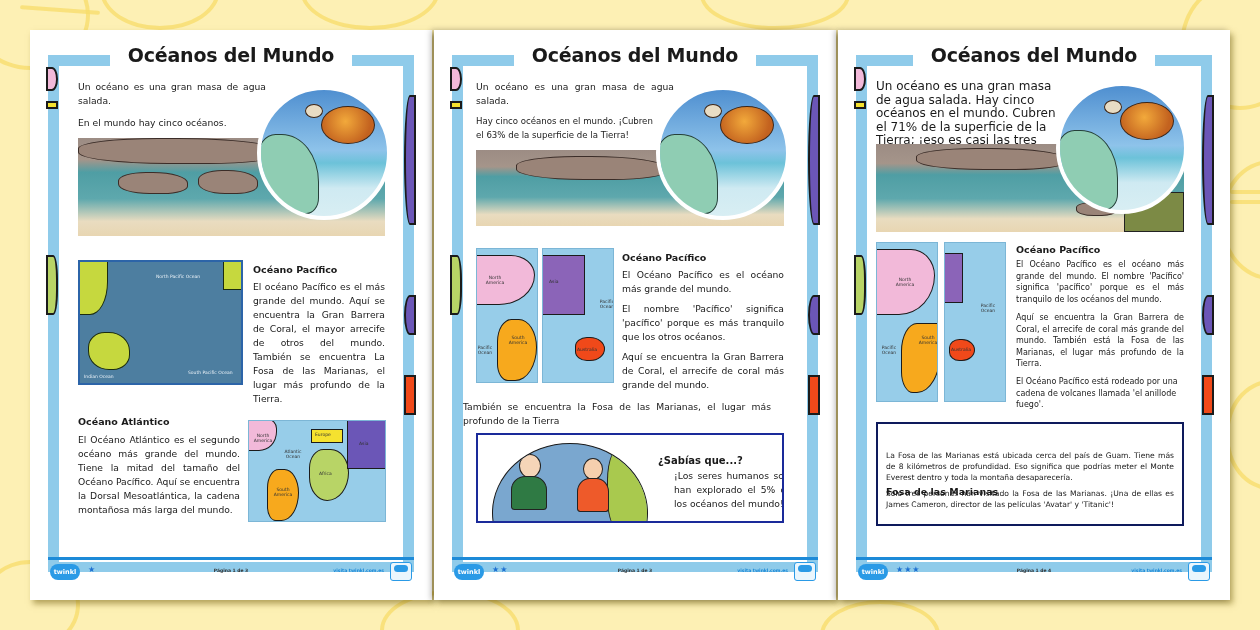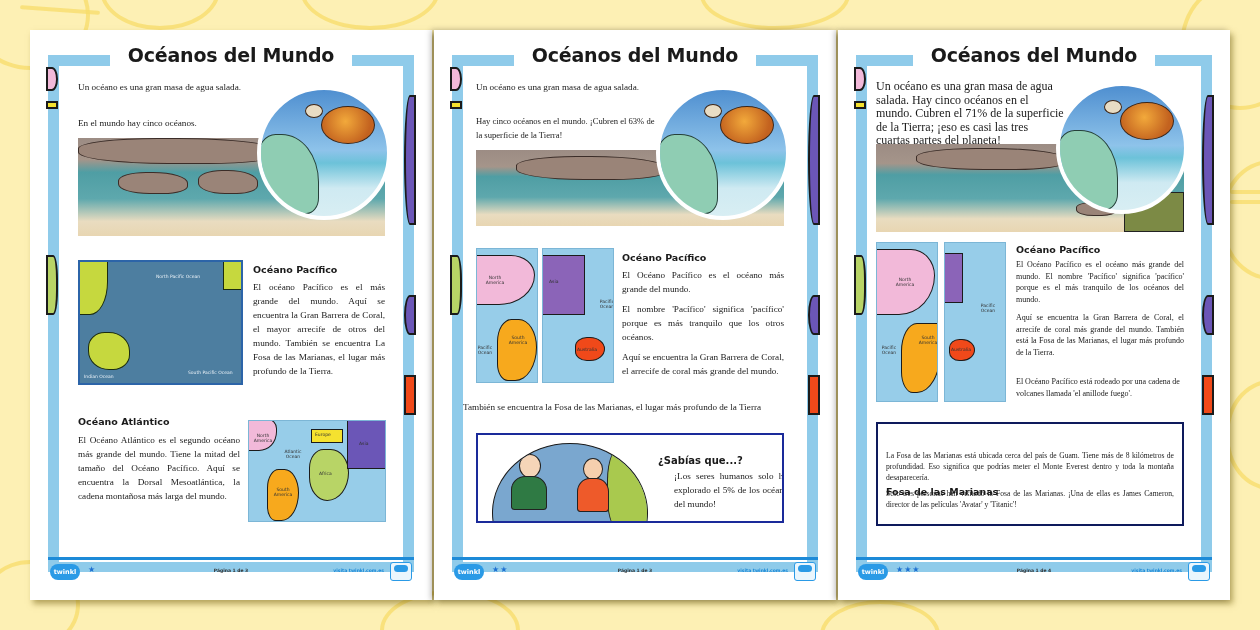--- a/index.html
+++ b/index.html
@@ -32,21 +32,21 @@
     position: absolute; left: 11px; right: 11px; top: 11px; bottom: 10px; background: #fff;
   }
   .title-wrap {
     position: absolute; top: 14px; left: 0; right: 0; text-align: center; z-index: 5;
   }
   .title {
     display: inline-block; background: #fff; padding: 0 18px;
     font-family: "DejaVu Sans", sans-serif; font-weight: bold; font-size: 19px; color: #1a1a1a;
     letter-spacing: -0.2px;
   }
-  .p { position: absolute; font-size: 9.2px; line-height: 14px; color: #1a1a1a; font-family: Liberation Serif, serif; }
+  .p { position: absolute; font-size: 9.2px; line-height: 14px; color: #1a1a1a; }
   .h { position: absolute; font-size: 9.5px; font-weight: bold; color: #1a1a1a; }
   .just { text-align: justify; }
 
   .scene {
     position: absolute; overflow: hidden;
     background: linear-gradient(180deg, #9c8c84 0%, #a5958a 22%, #4f9ea4 35%, #5ea8ad 62%, #e9dcc0 85%, #e8d6b2 100%);
   }
   .rock { position: absolute; background: #9a8478; border: 1.5px solid #3b2d28; border-radius: 40% 50% 35% 45%; }
   .circle {
     position: absolute; border-radius: 50%; border: 4px solid #fff; overflow: hidden;

